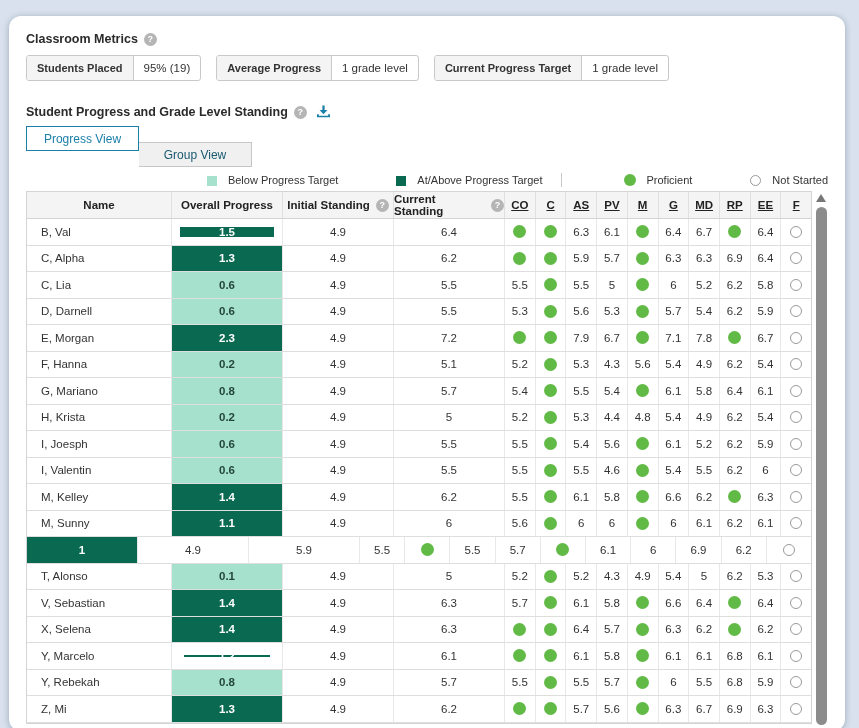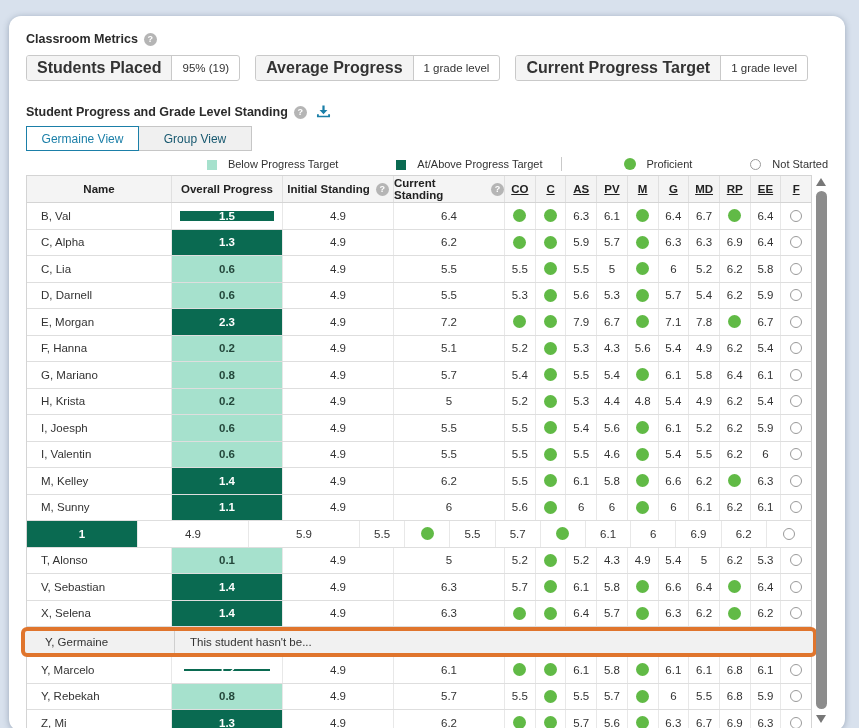--- a/index.html
+++ b/index.html
@@ -14,30 +14,30 @@
 
   .sec-title { font-size:12.5px; font-weight:bold; color:#2b2b2b; display:flex; align-items:center; }
   .qicon {
     display:inline-flex; width:13px; height:13px; border-radius:50%;
     background:#b5b5b5; color:#fff; font-size:9px; font-weight:bold;
     align-items:center; justify-content:center; margin-left:6px; flex:0 0 auto;
   }
 
   .metric-row { display:flex; margin-top:9px; gap:15px; }
   .metric-box { display:flex; border:1px solid #c9c9c9; border-radius:3px; overflow:hidden; height:26px; background:#fff; }
-  .metric-label { background:#f4f4f4; border-right:1px solid #c9c9c9; font-weight:bold; font-size:16px; color:#333; display:flex; align-items:center; padding:0 10px; }
+  .metric-label { background:#f4f4f4; border-right:1px solid #c9c9c9; font-weight:bold; font-size:11px; color:#333; display:flex; align-items:center; padding:0 10px; }
   .metric-value { font-size:11.5px; color:#333; display:flex; align-items:center; padding:0 10px; }
 
   .sect2 { margin-top:24px; }
   .dl-icon { margin-left:9px; display:inline-flex; cursor:pointer; }
 
   .tabs { display:flex; margin-top:7px; }
   .tab { height:25px; min-width:113px; display:flex; align-items:center; justify-content:center; font-size:12px; cursor:pointer; }
   .tab.active { background:#fff; border:1px solid #1b7fa8; color:#1b7fa8; z-index:1; }
-  .tab.inactive { background:#f0f0f0; border:1px solid #c6c6c6; border-left:none; color:#17586f; }
+  .tab.inactive { background:#f0f0f0; border:1px solid #c6c6c6; border-left:none; color:#17586f;margin-top:16px; }
 
   .legend { display:flex; justify-content:flex-end; align-items:center; margin-top:6px; font-size:11px; color:#333; gap:14px; }
   .lg-item { display:flex; align-items:flex-end; gap:11px;padding-left:44px; }
   .sw { width:10px; height:10px; display:inline-block; }
   .sw-below { background:#a6e1cd; }
   .sw-above { background:#0a6a51; }
   .sw-dot { width:12px; height:12px; border-radius:50%; background:#61ba46; }
   .sw-ring { width:11px; height:11px; border-radius:50%; background:#fff; border:1.5px solid #9a9a9a; }
   .lg-div { width:1px; height:14px; background:#c9c9c9; margin:0 4px; }
 
@@ -106,21 +106,21 @@
       <svg width="15" height="14" viewBox="0 0 16 15">
         <path d="M8 0.5 L8 8" stroke="#1b7fa8" stroke-width="2.4" fill="none"></path>
         <path d="M3.8 5.4 L8 9.8 L12.2 5.4 Z" fill="#1b7fa8"></path>
         <path d="M1 10 L1 13 L15 13 L15 10 L13 10 L13 11.4 L3 11.4 L3 10 Z" fill="#1b7fa8"></path>
       </svg>
     </span>
   </div>
 
   <div class="tabs">
     <div class="tab active">
-      <span>Germaine View</span>
+      <span>Progress View</span>
     </div>
     <div class="tab inactive">
       <span>Group View</span>
     </div>
   </div>
 
   <div class="legend">
     <span class="lg-item">
       <span class="sw sw-below"></span>
       <span>Below Progress Target</span>
@@ -577,24 +577,20 @@
             <div class="td c-sm">6.3</div>
             <div class="td c-sm">6.2</div>
             <div class="td c-sm">
               <span class="dot"></span>
             </div>
             <div class="td c-sm">6.2</div>
             <div class="td c-sm">
               <span class="ring"></span>
             </div>
           </div>
-          <div class="trow highlight">
-            <div class="hl-name">Y, Germaine</div>
-            <div class="hl-msg">This student hasn't be...</div>
-          </div>
           <div class="trow">
             <div class="td td-name c-name">Y, Marcelo</div>
             <div class="td c-wide" style="padding: 12px;">
               <div class="ovwrap ov-above">1.2</div>
             </div>
             <div class="td c-wide">4.9</div>
             <div class="td c-wide">6.1</div>
             <div class="td c-sm">
               <span class="dot"></span>
             </div>

